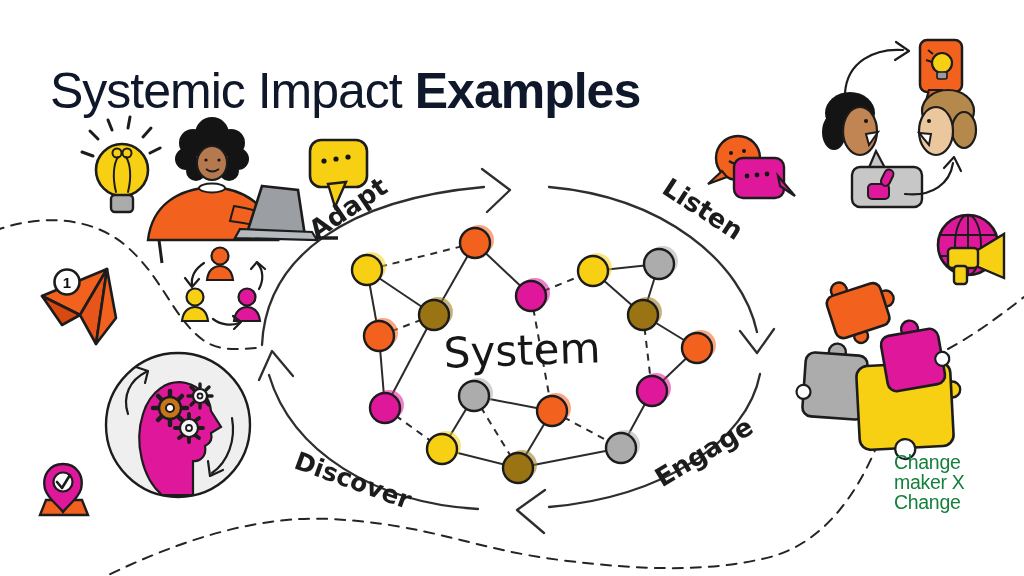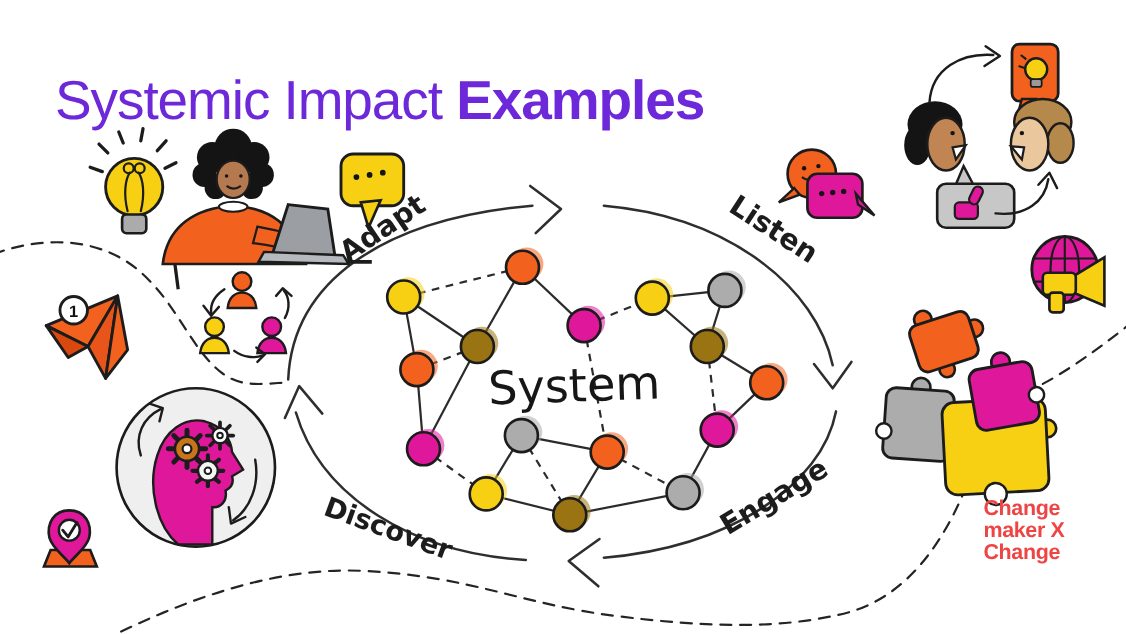--- a/index.html
+++ b/index.html
@@ -1,32 +1,32 @@
 <!DOCTYPE html>
 <html><head>
 <meta charset="utf-8">
 <style>
   html,body{margin:0;padding:0;background:#fff;}
   .canvas{position:relative;width:1024px;height:576px;background:#ffffff;overflow:hidden;
           font-family:"Liberation Sans",sans-serif;color:#161616;}
   .scene{position:absolute;left:0;top:0;width:1024px;height:576px;}
-  .title{position:absolute;left:50px;top:62px;font-size:50px;letter-spacing:-1px;white-space:nowrap;color:#6d28d9;}
+  .title{position:absolute;left:50px;top:62px;font-size:50px;letter-spacing:-1px;white-space:nowrap;color:#0f172a;}
   .title .t-reg{font-weight:500;}
   .title .t-bold{font-weight:800;margin-left:13px;}
   .cycle-label{position:absolute;font-family:"DejaVu Sans",sans-serif;font-weight:600;color:#1c1c1c;
                font-size:26px;text-align:center;}
   .lbl-adapt{left:296px;top:193px;width:104px;transform:rotate(-34deg);}
   .lbl-listen{left:648px;top:194px;width:110px;transform:rotate(33deg);}
   .lbl-engage{left:646px;top:437px;width:116px;transform:rotate(-31deg);}
   .lbl-discover{left:286px;top:466px;width:134px;transform:rotate(20deg);font-size:25px;}
   .lbl-system{position:absolute;left:434px;top:326px;width:176px;text-align:center;
               font-family:"DejaVu Sans",sans-serif;font-size:42px;font-weight:500;color:#161616;
               transform:rotate(-2deg);}
   .logo{position:absolute;left:894px;top:452px;font-size:19.5px;line-height:20px;
-        letter-spacing:-0.3px;color:#ef4444;font-weight:700;}
+        letter-spacing:-0.3px;color:#15803d;font-weight:400;}
   svg *{vector-effect:non-scaling-stroke;}
 </style>
 </head>
 <body>
 
 <div class="canvas">
 
   <svg class="scene" viewBox="0 0 1024 576" xmlns="http://www.w3.org/2000/svg">
 
     <g fill="none" stroke="#242424" stroke-width="2" stroke-dasharray="10 8" stroke-linecap="round">

